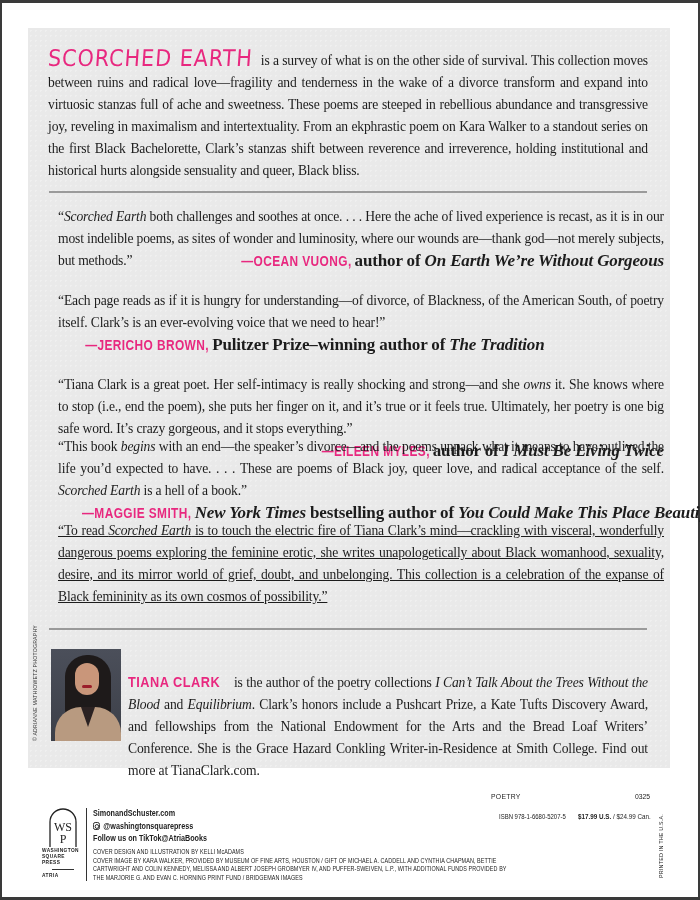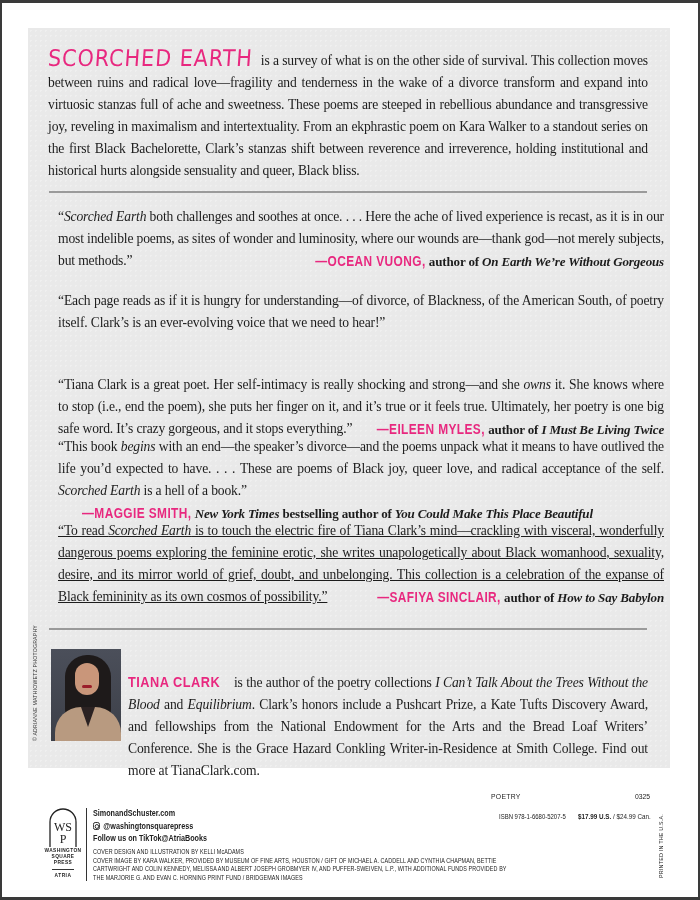--- a/index.html
+++ b/index.html
@@ -48,21 +48,21 @@
       white-space:nowrap;
     }
     .attr-right {
       display:block; text-align:right;
     }
     .attr-name {
       font-family:"Liberation Sans", "DejaVu Sans", sans-serif;
       font-weight:bold; color:#e8287f; font-size:14.5px; letter-spacing:0.5px;
       transform:scaleX(0.82); display:inline-block; transform-origin:right center;
     }
-    .attr-desc { font-weight:bold; font-size:13px; }
+    .attr-desc { font-weight:bold; font-size:17px; }
     .it { font-style:italic; }
     .float-attr { float:right; }
     .bio {
       position:absolute; left:126px; top:668px; width:520px;
       font-size:13.6px; line-height:22px; letter-spacing:-0.15px;
       text-align:justify; text-align-last:left;
     }
     .bio-name {
       font-family:"Liberation Sans", "DejaVu Sans", sans-serif;
       font-weight:bold; color:#e8287f; font-size:15px; letter-spacing:0.6px;
@@ -96,21 +96,20 @@
     }
     .photo-credit {
       position:absolute; left:30px; top:738px; width:92px;
       transform:rotate(-90deg); transform-origin:left top;
       font-family:"Liberation Sans", sans-serif; font-size:5.2px; color:#333;
       letter-spacing:0.2px; white-space:nowrap;
     }
     
     .logo {
       position:absolute; left:40px; top:803px; width:42px; height:72px;
-      text-align:center;
     }
     .logo svg { display:block; margin:0 auto; }
     .logo-text1, .logo-text2 {
       font-family:"Liberation Sans", sans-serif; font-size:4.8px; font-weight:bold;
       letter-spacing:0.4px; color:#222; line-height:6px;
     }
     .logo-rule { width:22px; height:1px; background:#333; margin:3px auto 3px; }
     .logo-imprint {
       font-family:"Liberation Sans", sans-serif; font-size:4.8px; font-weight:bold;
       letter-spacing:0.5px; color:#222;
@@ -175,35 +174,35 @@
 
   <div class="divider" style="top:188px;"></div>
 
   <div class="quote" style="top:203px;">
     <span>“</span><span class="it">Scorched Earth</span><span> both challenges and soothes at once. . . . Here the ache of lived experience is recast, as it is in our most indelible poems, as sites of wonder and luminosity, where our wounds are—thank god—not merely subjects, but methods.”</span>
     <span class="attr float-attr" style="margin-top:0;"><span class="attr-name">—OCEAN VUONG,</span> <span class="attr-desc">author of </span><span class="attr-desc it">On Earth We’re Without Gorgeous</span></span>
   </div>
 
   <div class="quote" style="top:287px;">
     <span>“Each page reads as if it is hungry for understanding—of divorce, of Blackness, of the American South, of poetry itself. Clark’s is an ever-evolving voice that we need to hear!”</span>
+    <span class="attr attr-right"><span class="attr-name">—JERICHO BROWN,</span> <span class="attr-desc">Pulitzer Prize–winning author of </span><span class="attr-desc it">The Tradition</span></span>
   </div>
 
   <div class="quote" style="top:371px;">
     <span>“Tiana Clark is a great poet. Her self-intimacy is really shocking and strong—and she </span><span class="it">owns</span><span> it. She knows where to stop (i.e., end the poem), she puts her finger on it, and it’s true or it feels true. Ultimately, her poetry is one big safe word. It’s crazy gorgeous, and it stops everything.”</span>
     <span class="attr float-attr"><span class="attr-name">—EILEEN MYLES,</span> <span class="attr-desc">author of </span><span class="attr-desc it">I Must Be Living Twice</span></span>
   </div>
 
   <div class="quote" style="top:433px;">
     <span>“This book </span><span class="it">begins</span><span> with an end—the speaker’s divorce—and the poems unpack what it means to have outlived the life you’d expected to have. . . . These are poems of Black joy, queer love, and radical acceptance of the self. </span><span class="it">Scorched Earth</span><span> is a hell of a book.”</span>
     <span class="attr attr-right"><span class="attr-name">—MAGGIE SMITH,</span> <span class="attr-desc it">New York Times</span><span class="attr-desc"> bestselling author of </span><span class="attr-desc it">You Could Make This Place Beautiful</span></span>
   </div>
 
   <div class="quote" style="top:517px;text-decoration:underline;">
     <span>“To read </span><span class="it">Scorched Earth</span><span> is to touch the electric fire of Tiana Clark’s mind—crackling with visceral, wonderfully dangerous poems exploring the feminine erotic, she writes unapologetically about Black womanhood, sexuality, desire, and its mirror world of grief, doubt, and unbelonging. This collection is a celebration of the expanse of Black femininity as its own cosmos of possibility.”</span>
-    <span class="attr float-attr"><span class="attr-name">—SAFIYA SINCLAIR,</span> <span class="attr-desc">author of </span><span class="attr-desc it">How to Say Babylon</span></span>
   </div>
 
   <div class="divider" style="top:625px;"></div>
 
   <div class="photo">
     <div class="hair"></div>
     <div class="jacket"></div>
     <div class="collar"></div>
     <div class="face"></div>
     <div class="lips"></div>

